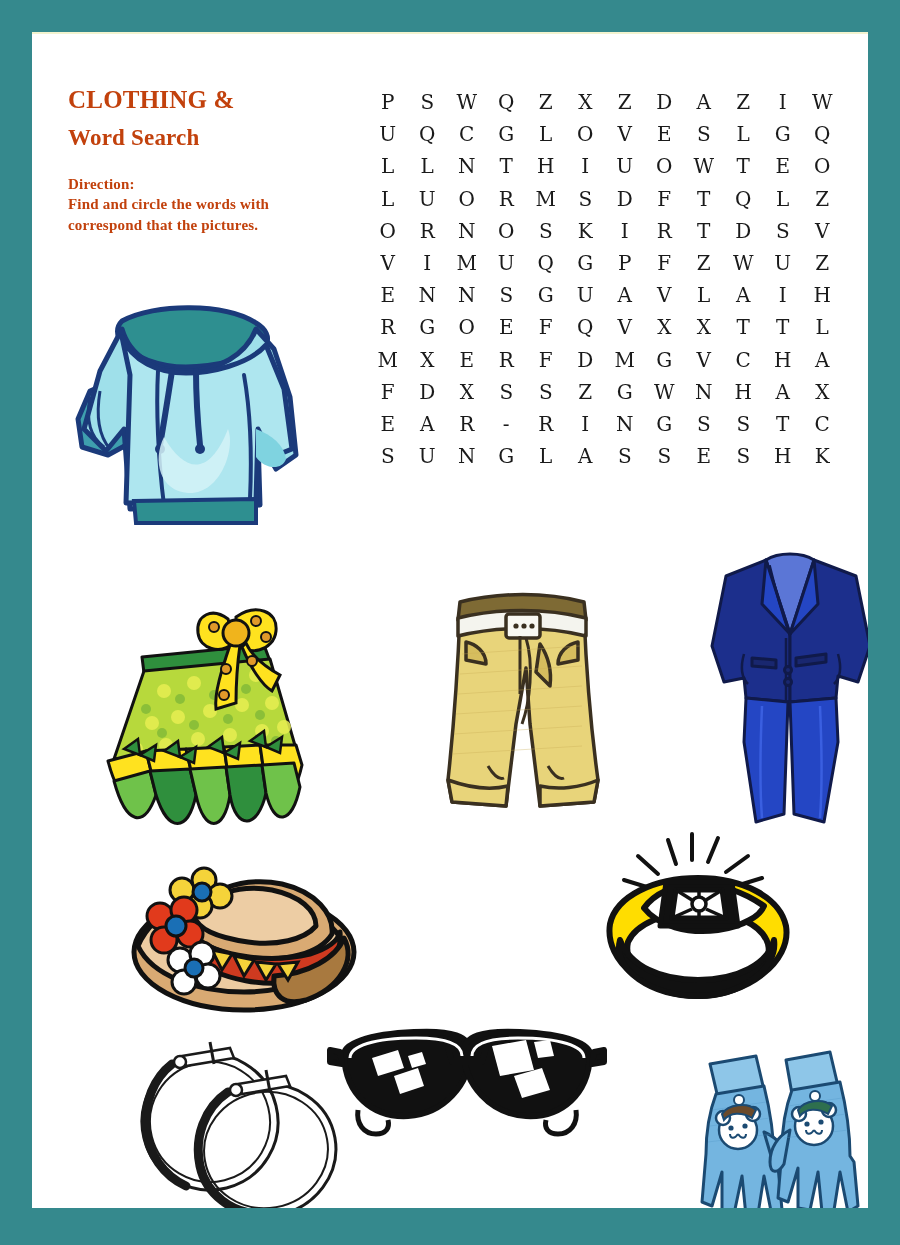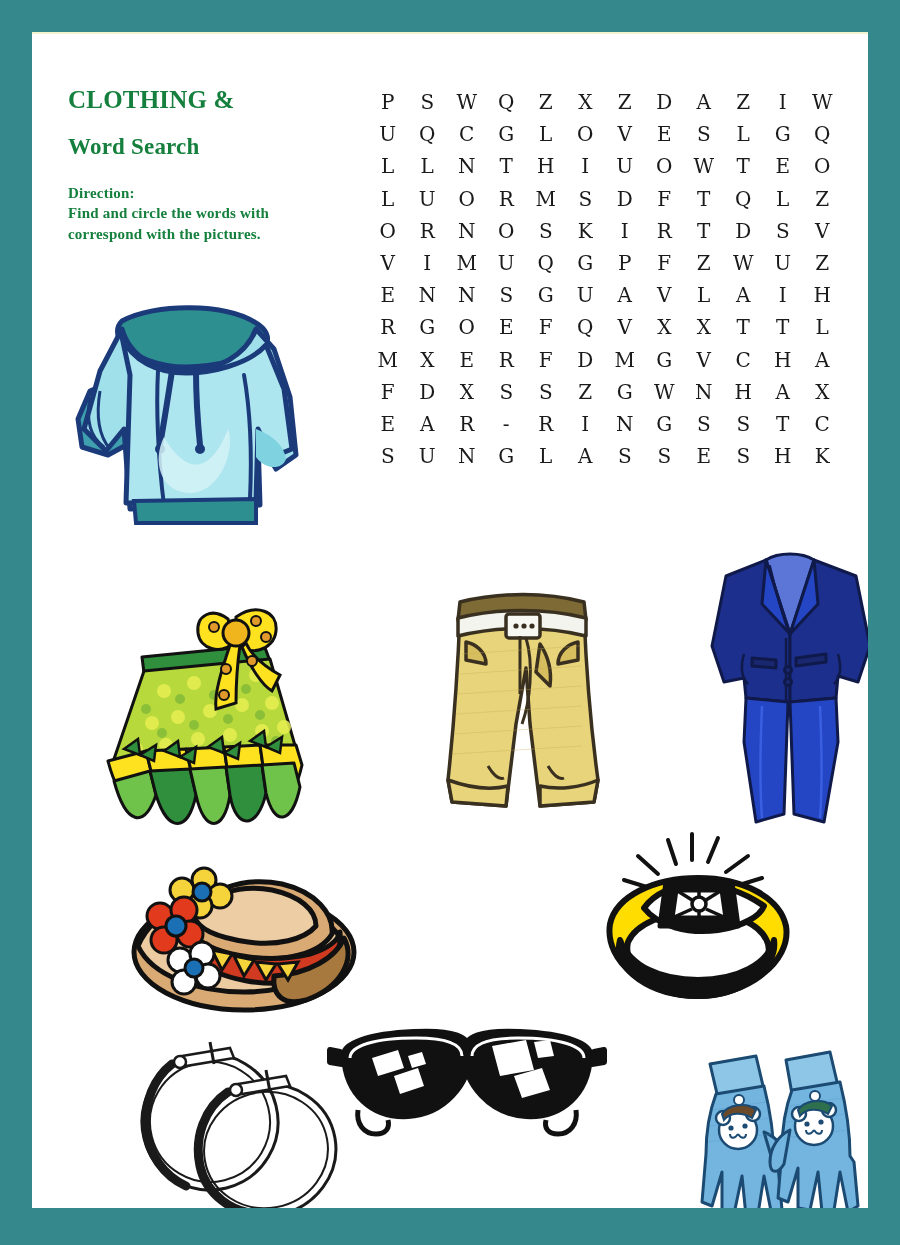--- a/index.html
+++ b/index.html
@@ -23,25 +23,25 @@
   }
   
   #heading{
     position:absolute;
     left:36px; top:50px;
     width:270px;
   }
   .h-line{
     font-family:"Liberation Serif", serif;
     font-weight:bold;
-    color:#15803d;
+    color:#c2410c;
     letter-spacing:.2px;
   }
   .h-big{font-size:25px;line-height:31px;}
-  .h-mid{font-size:23px;line-height:31px;margin-top:16px;}
+  .h-mid{font-size:23px;line-height:31px;margin-top:7px;}
   .h-small{font-size:15px;line-height:20px;margin-top:21px;}
   .h-small2{font-size:15px;line-height:21px;}
 
   
   #grid{
     position:absolute;
     left:336px; top:52px;
     display:grid;
     grid-template-columns:repeat(12, 39.5px);
     grid-auto-rows:32.2px;
@@ -62,21 +62,21 @@
 </head>
 <body>
 
 <div id="page">
 
   <div id="heading">
     <div class="h-line h-big">CLOTHING &amp;</div>
     <div class="h-line h-mid">Word Search</div>
     <div class="h-line h-small">Direction:</div>
     <div class="h-line h-small2">Find and circle the words with</div>
-    <div class="h-line h-small2">correspond with the pictures.</div>
+    <div class="h-line h-small2">correspond that the pictures.</div>
   </div>
 
   <div id="grid">
       <div class="cell">P</div>
       <div class="cell">S</div>
       <div class="cell">W</div>
       <div class="cell">Q</div>
       <div class="cell">Z</div>
       <div class="cell">X</div>
       <div class="cell">Z</div>

